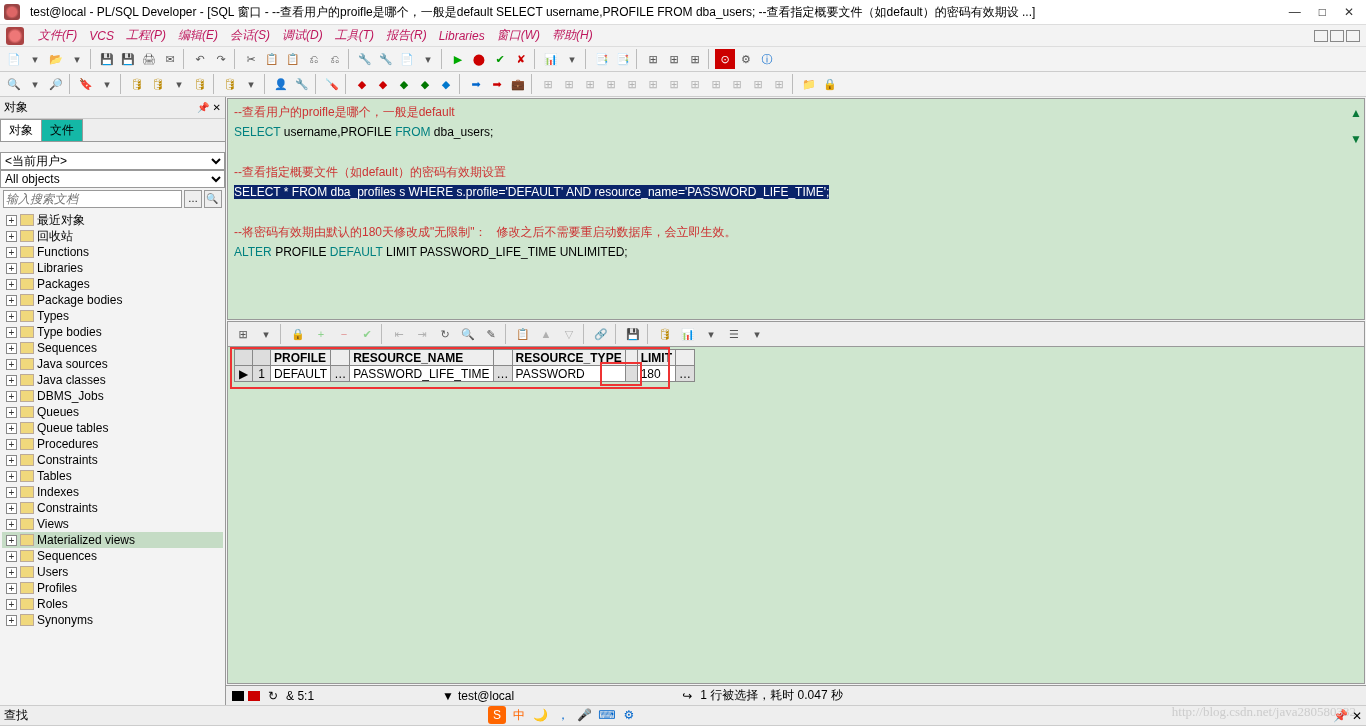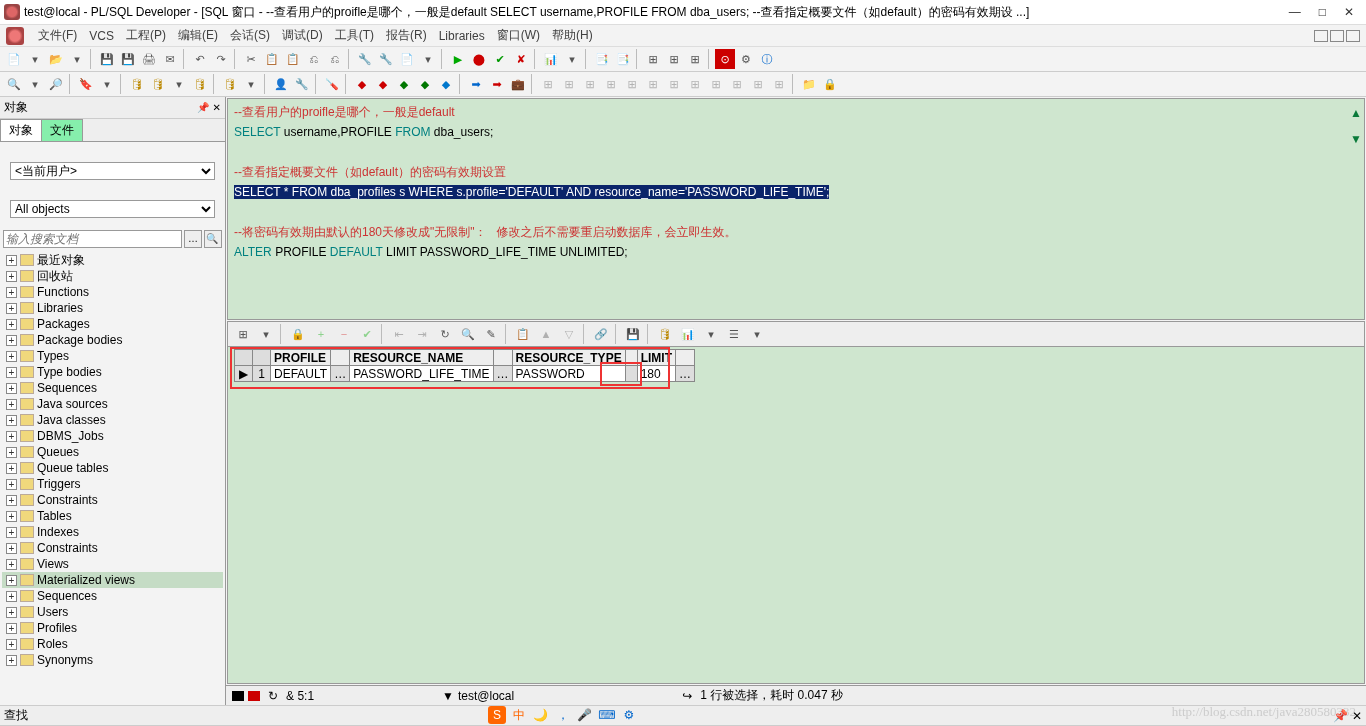--- a/index.html
+++ b/index.html
@@ -1,37 +1,37 @@
 <!DOCTYPE html>
 <html><head>
 <meta charset="utf-8">
 <style>
 * { margin:0; padding:0; box-sizing:border-box; font-family:"Microsoft YaHei",SimSun,Tahoma,sans-serif; font-size:12px; }
 body { background:#f0f0f0; width:1366px; height:726px; overflow:hidden; position:relative; }
-.titlebar { height:22px; background:#fff; display:flex; align-items:center; padding:12px 4px; border-bottom:1px solid #ddd; }
+.titlebar { height:22px; background:#fff; display:flex; align-items:center; padding:12px 4px; border-bottom:1px solid #ddd;gap:6px; }
 .titlebar .icon { width:16px; height:16px; background:radial-gradient(circle,#d66 40%,#944 60%); border-radius:3px; margin-right:4px; }
 .titlebar .title { flex:1; color:#000; }
 .winbtns { display:flex; gap:18px; font-size:13px; color:#333; padding-right:8px; }
 .winbtns span { cursor:default; }
 .menubar { height:22px; background:#f3f3f3; display:flex; align-items:center; padding:0 6px; gap:4px; border-bottom:1px solid #ddd; }
 .menubar .mlogo { width:18px; height:18px; background:radial-gradient(circle,#e77 40%,#a44 60%); border-radius:3px; margin-right:6px; }
-.menubar .mitem { padding:2px 4px; color:#404040; }
+.menubar .mitem { padding:2px 4px; color:#be185d;font-style:italic; }
 .mdicons { margin-left:auto; display:flex; gap:2px; }
 .mdicons span { width:14px; height:12px; border:1px solid #888; display:inline-block; }
 .toolbar { background:#f3f3f3; padding:2px 4px; border-bottom:1px solid #ccc; display:flex; flex-wrap:wrap; gap:1px; align-items:center; }
 .tbtn { width:20px; height:20px; border:1px solid transparent; display:inline-flex; align-items:center; justify-content:center; font-size:11px; color:#555; }
 .tsep { width:4px; height:20px; border-left:1px solid #bbb; margin:0 2px; }
 .mainarea { display:flex; height:608px; }
 .objpanel { width:226px; background:#f3f3f3; border-right:1px solid #999; display:flex; flex-direction:column; }
 .objpanel .phdr { background:#eee; border-bottom:1px solid #ccc; padding:2px 4px; display:flex; align-items:center; font-size:12px; }
 .objpanel .phdr .pin { margin-left:auto; font-size:10px; }
 .ptabs { display:flex; border-bottom:1px solid #999; background:#eee; }
 .ptab { padding:2px 8px; border:1px solid #999; border-bottom:none; background:#fff; margin-right:-1px; font-size:12px; }
-.ptab.inactive { background:#86efac; }
-.pselect { margin:10px;text-decoration:underline; }
+.ptab.inactive { background:#14b8a6; }
+.pselect { margin:0;text-decoration:underline; }
 .pselect select,.pselect input { width:100%; font-size:12px; border:1px solid #999; background:#fff; height:18px; }
 .searchrow { display:flex; margin:2px 3px; gap:2px; }
 .searchrow input { flex:1; font-style:italic; color:#888; height:18px; border:1px solid #999; padding:0 2px; }
 .searchrow .sbtn { width:18px; height:18px; border:1px solid #999; background:#eee; text-align:center; line-height:16px; font-size:10px; }
 .tree { flex:1; overflow-y:auto; background:#f3f3f3; padding:2px; }
 .tree .tnode { display:flex; align-items:center; height:16px; padding-left:4px; white-space:nowrap; }
 .tree .tnode .exp { width:11px; height:11px; border:1px solid #888; background:#fff; text-align:center; line-height:9px; font-size:10px; margin-right:3px; color:#333; }
 .tree .tnode .fld { width:14px; height:12px; background:#f0d87c; border:1px solid #ba9; margin-right:3px; }
 .tree .tnode.sel { background:#c5dcc5; }
 .tree .tnode .lbl { font-family:Tahoma,sans-serif; }
@@ -274,21 +274,21 @@
           <span class="lbl">Queues</span>
         </div>
         <div class="tnode">
           <span class="exp">+</span>
           <span class="fld"></span>
           <span class="lbl">Queue tables</span>
         </div>
         <div class="tnode">
           <span class="exp">+</span>
           <span class="fld"></span>
-          <span class="lbl">Triggers</span>
+          <span class="lbl">Procedures</span>
         </div>
         <div class="tnode">
           <span class="exp">+</span>
           <span class="fld"></span>
           <span class="lbl">Constraints</span>
         </div>
         <div class="tnode">
           <span class="exp">+</span>
           <span class="fld"></span>
           <span class="lbl">Tables</span>

